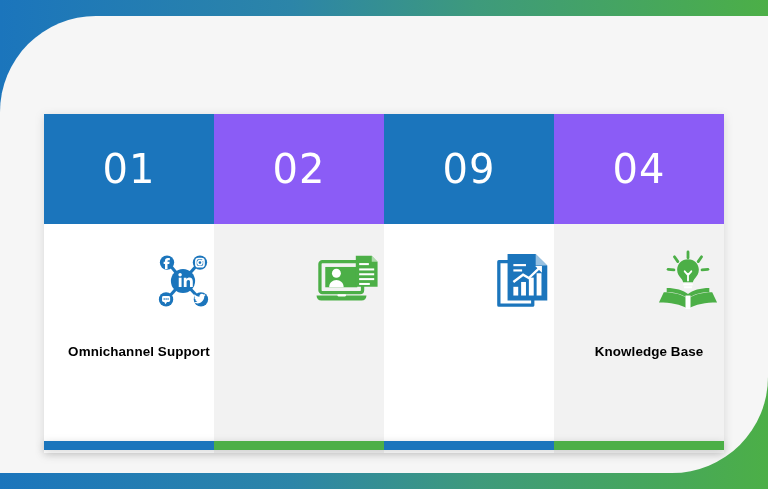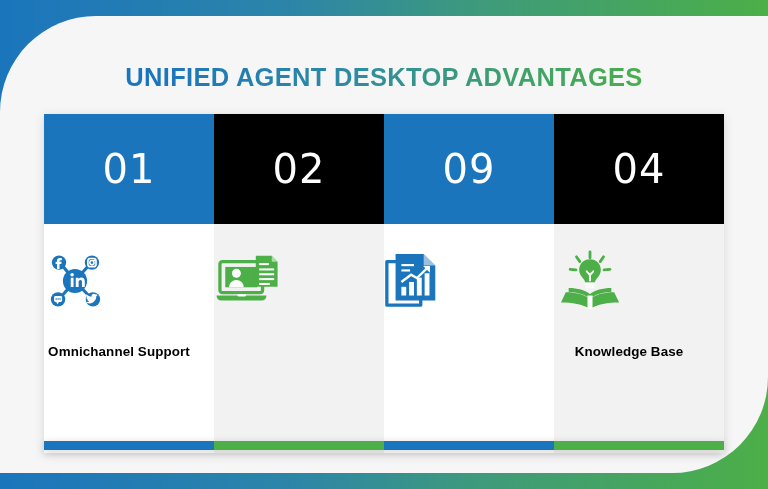--- a/index.html
+++ b/index.html
@@ -65,35 +65,35 @@
     height: 339px;
     display: flex;
     filter: drop-shadow(0 2px 5px rgba(0,0,0,0.13));
   }
   .card {
     position: relative;
     width: 170px;
     height: 339px;
     display: flex;
     flex-direction: column;
-    align-items: flex-start;
+    align-items: flex-end;
     background: #ffffff;
   }
   .card.alt { background: #f2f2f2; }
 
   .card-head {
     width: 100%;
     height: 110px;
     display: flex;
     align-items: center;
     justify-content: center;
     box-sizing: border-box;
   }
   .card-head.blue  { background: #1B75BC; }
-  .card-head.green { background: #000000; }
+  .card-head.green { background: #8b5cf6; }
 
   .card-number {
     color: #ffffff;
     font-size: 40px;
     font-weight: 400;
     letter-spacing: 1px;
     line-height: 1;
     font-family: "DejaVu Sans", sans-serif;
   }
 
@@ -127,21 +127,20 @@
   .bar-seg { width: 170px; height: 9px; }
   .bar-seg.blue  { background: #1B75BC; }
   .bar-seg.green { background: #4CAF47; }
 </style>
 </head>
 <body>
 
 <div class="frame">
   <div class="panel">
 
-    <h1 class="title">UNIFIED AGENT DESKTOP ADVANTAGES</h1>
 
     <div class="cards">
 
       <div class="card">
         <div class="card-head blue">
           <span class="card-number">01</span>
         </div>
         <div class="icon-wrap">
           <span>
             <svg width="62" height="62" viewBox="0 0 64 64">

